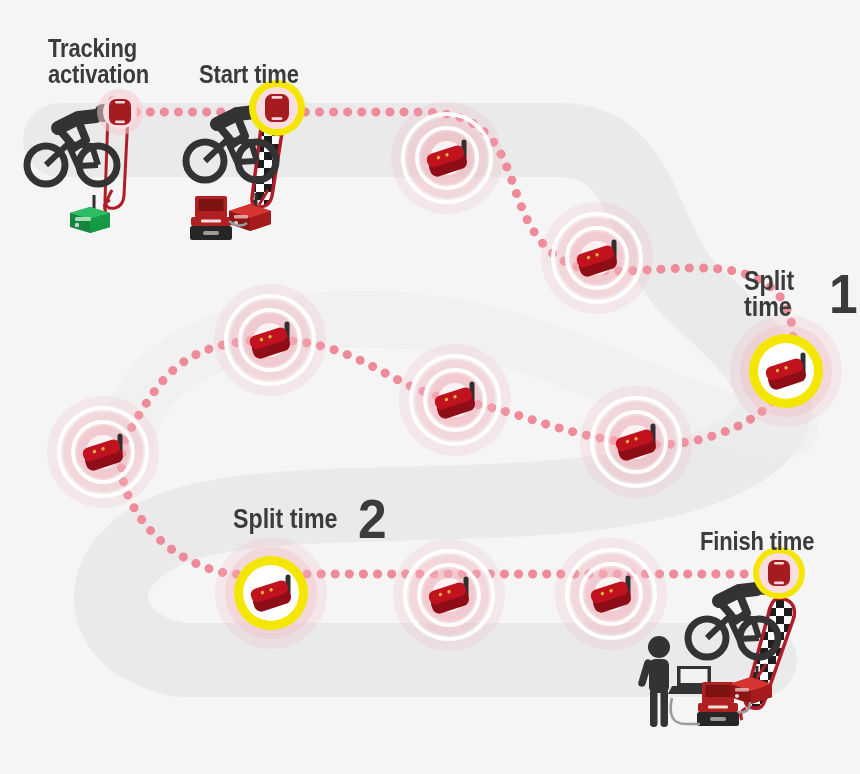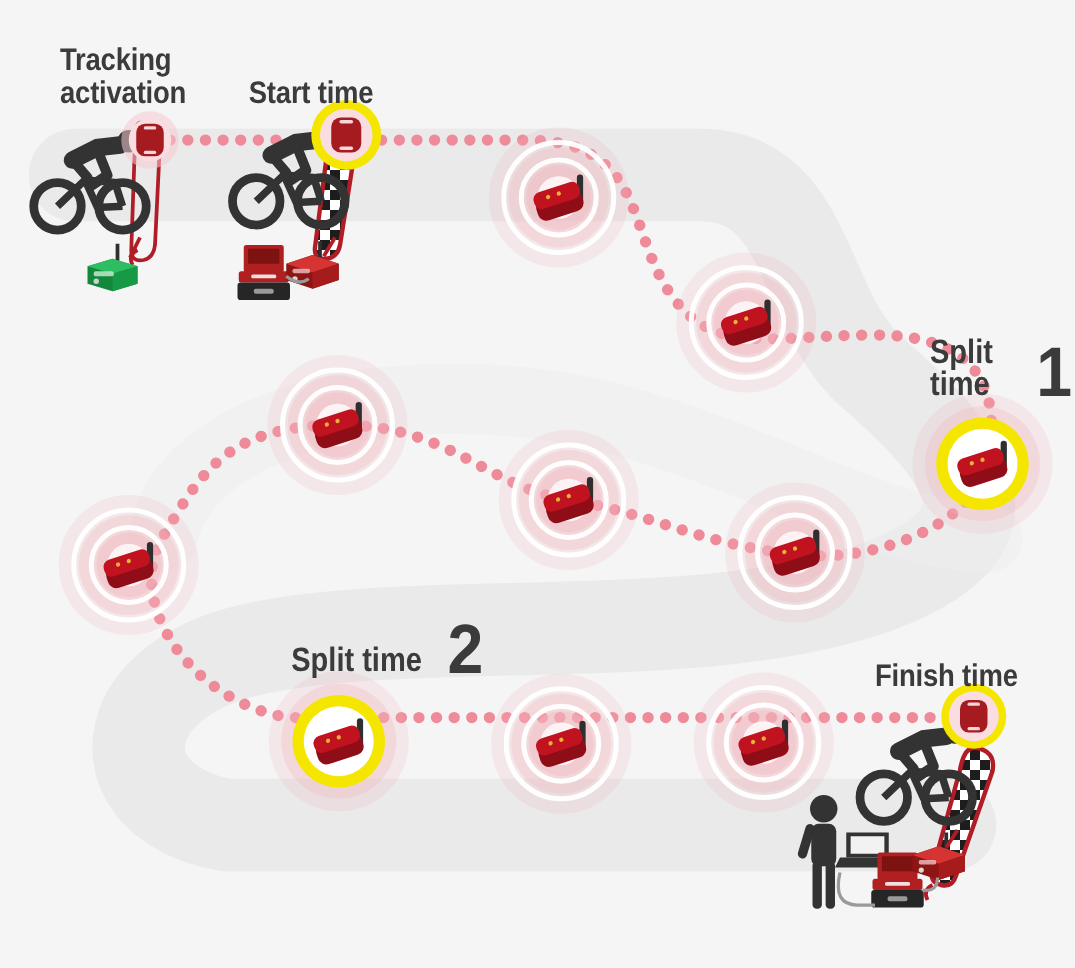--- a/index.html
+++ b/index.html
@@ -17,21 +17,21 @@
     color:#3b3b3b;
     font-weight:bold;
     letter-spacing:-0.2px;
     line-height:1.02;
     white-space:pre;
     font-family:"Liberation Sans","DejaVu Sans",sans-serif;
     transform:scaleX(.88);
     transform-origin:left top;
   }
   .lbl-2line{line-height:1.02;}
-  .splitwrap{position:absolute;display:flex;align-items:flex-end;}
+  .splitwrap{position:absolute;display:flex;align-items:center;}
   .splitwrap .st{
     color:#3b3b3b;font-weight:bold;font-size:27px;line-height:0.98;
     transform:scaleX(.86);transform-origin:left top;
   }
   .splitwrap .num{
     color:#3b3b3b;font-weight:bold;font-size:56px;line-height:0.8;
     margin-left:3px;transform:scaleX(.92);transform-origin:left top;
   }
 </style>
 </head>

